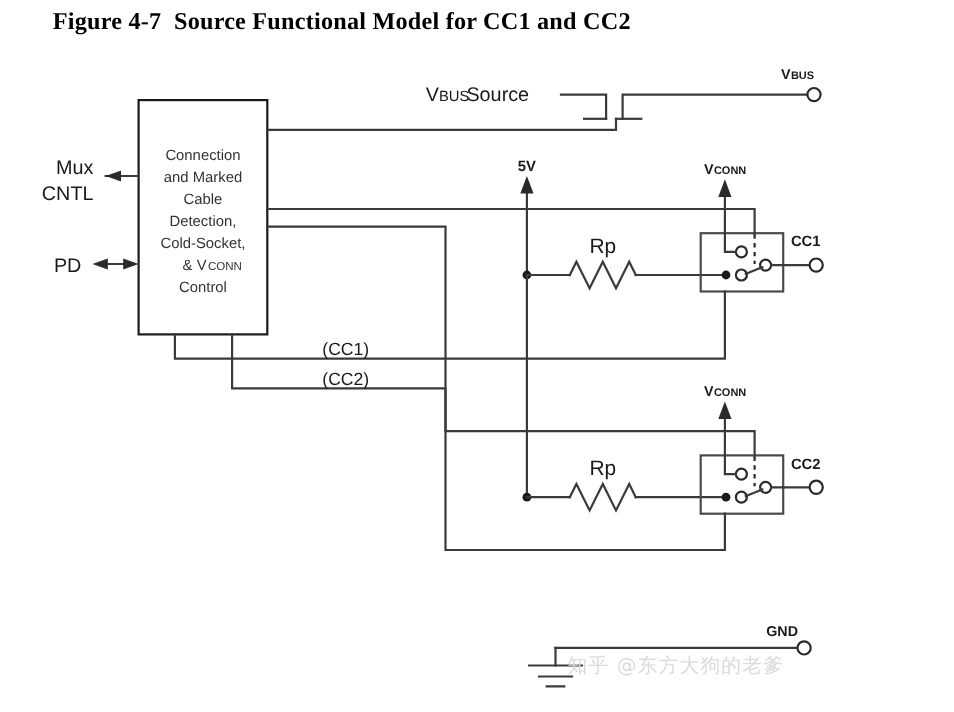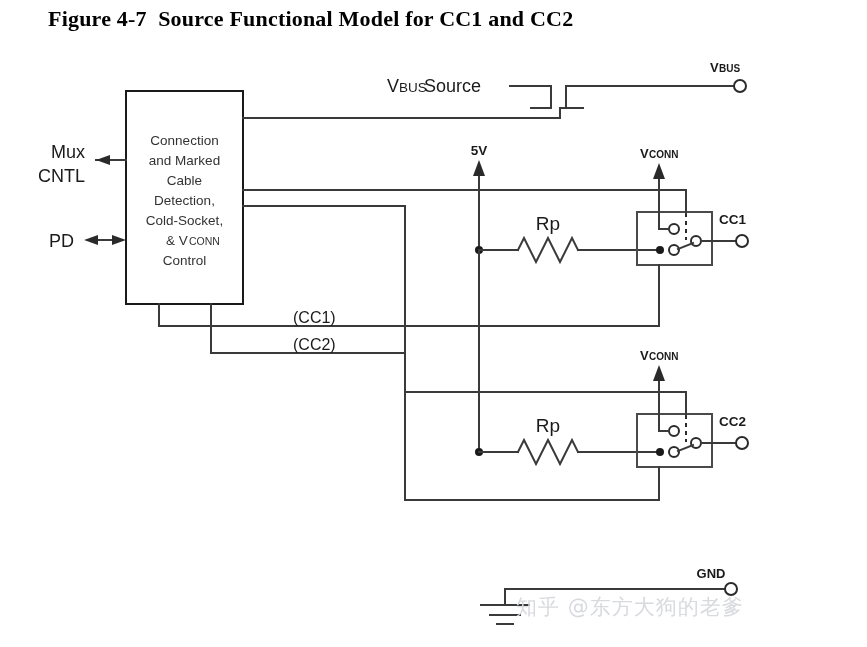--- a/index.html
+++ b/index.html
@@ -108,21 +108,21 @@
     font-weight: bold;
   }
   .lbl-blk-sub {
     font-size: 10.5px;
     fill: #333333;
   }
   #watermark {
     position: absolute;
     left: 516px;
     top: 593px;
-    font-size: 21px;
+    font-size: 18px;
     color: #d8dade;
     font-family: "DejaVu Sans", sans-serif;
     white-space: pre;
     letter-spacing: 1px;
   }
 </style>
 </head>
 <body>
 
 <div id="figure-title">Figure 4-7  Source Functional Model for CC1 and CC2</div>

